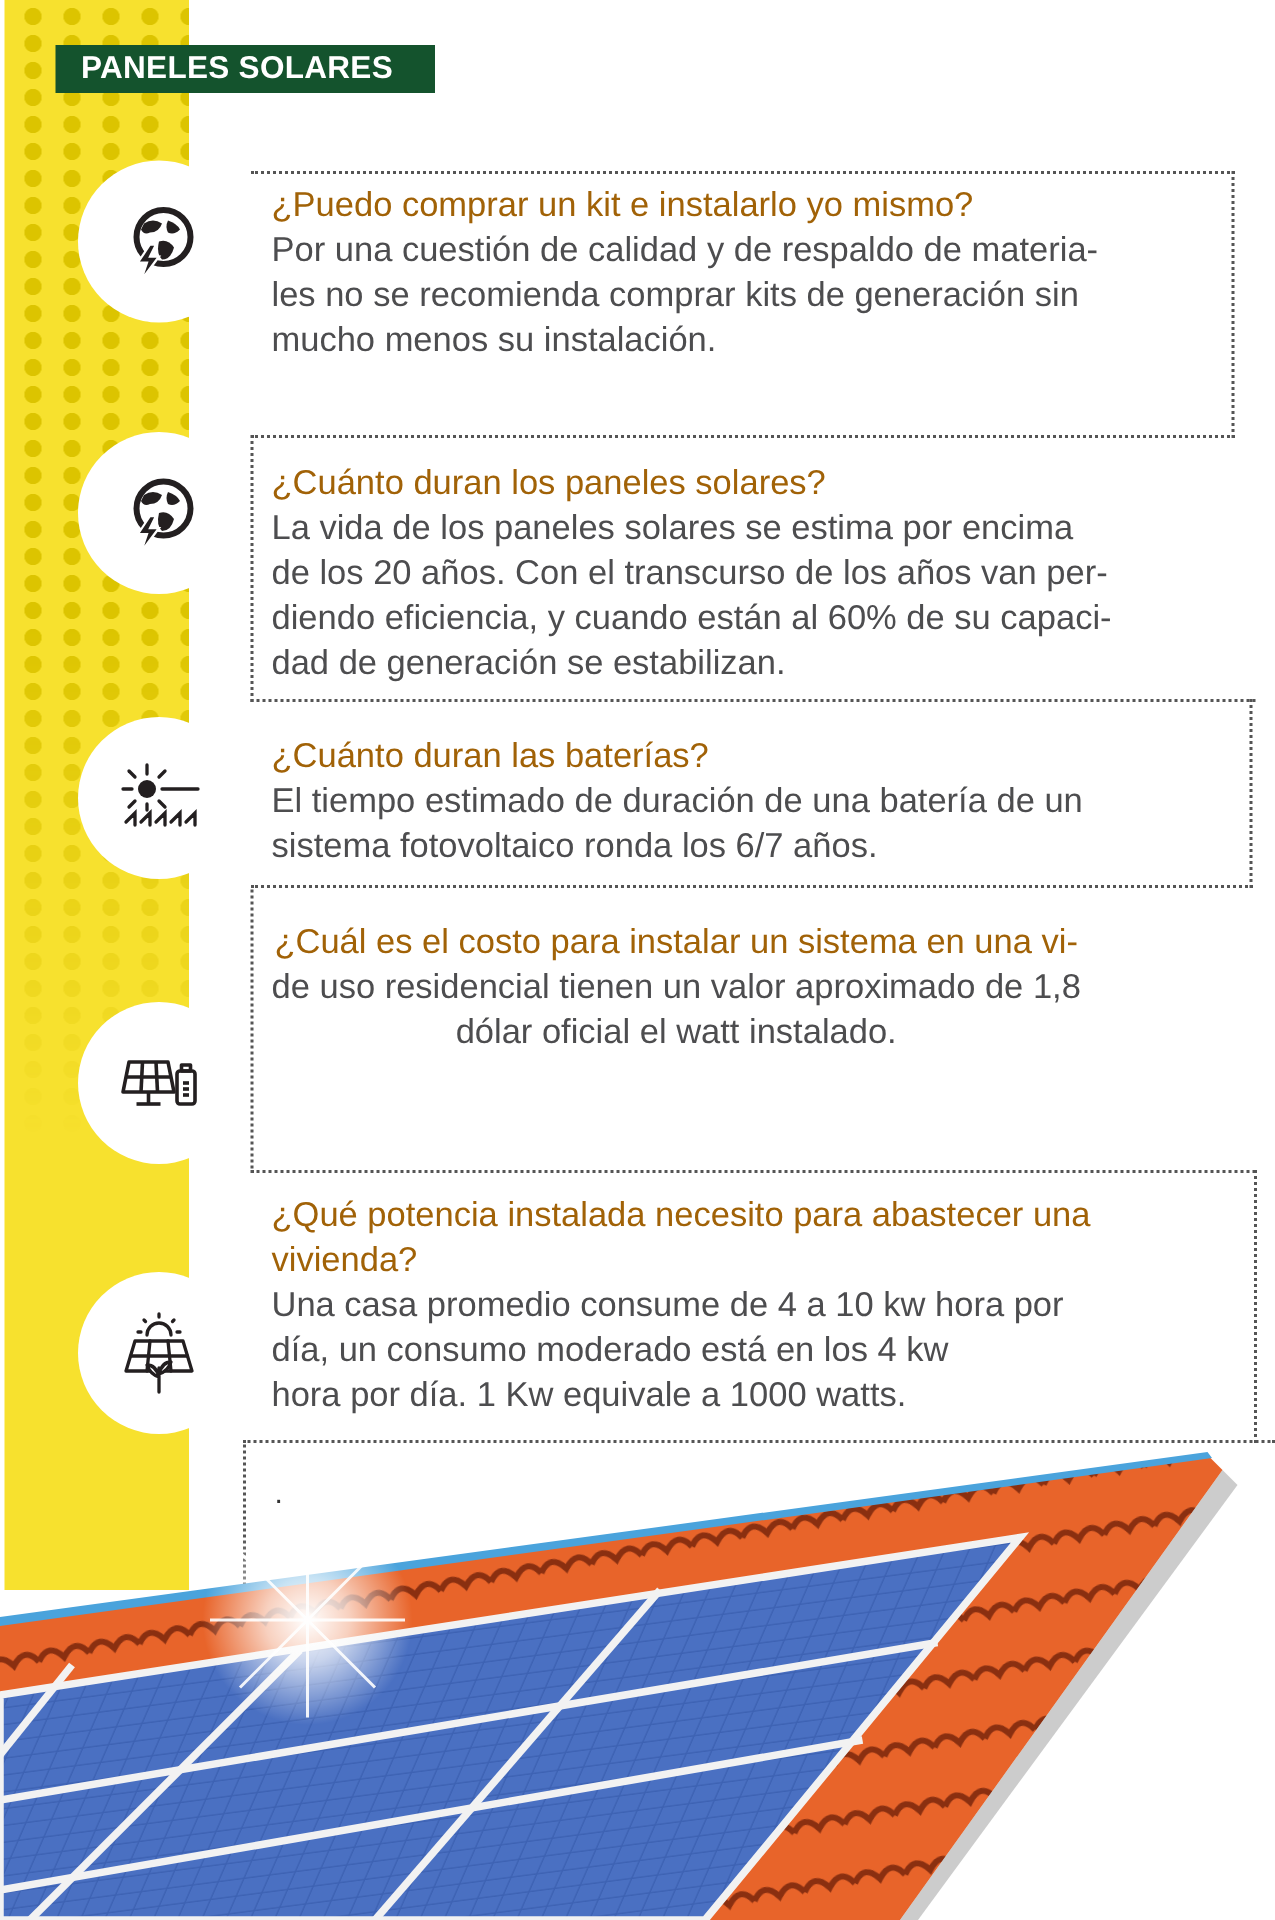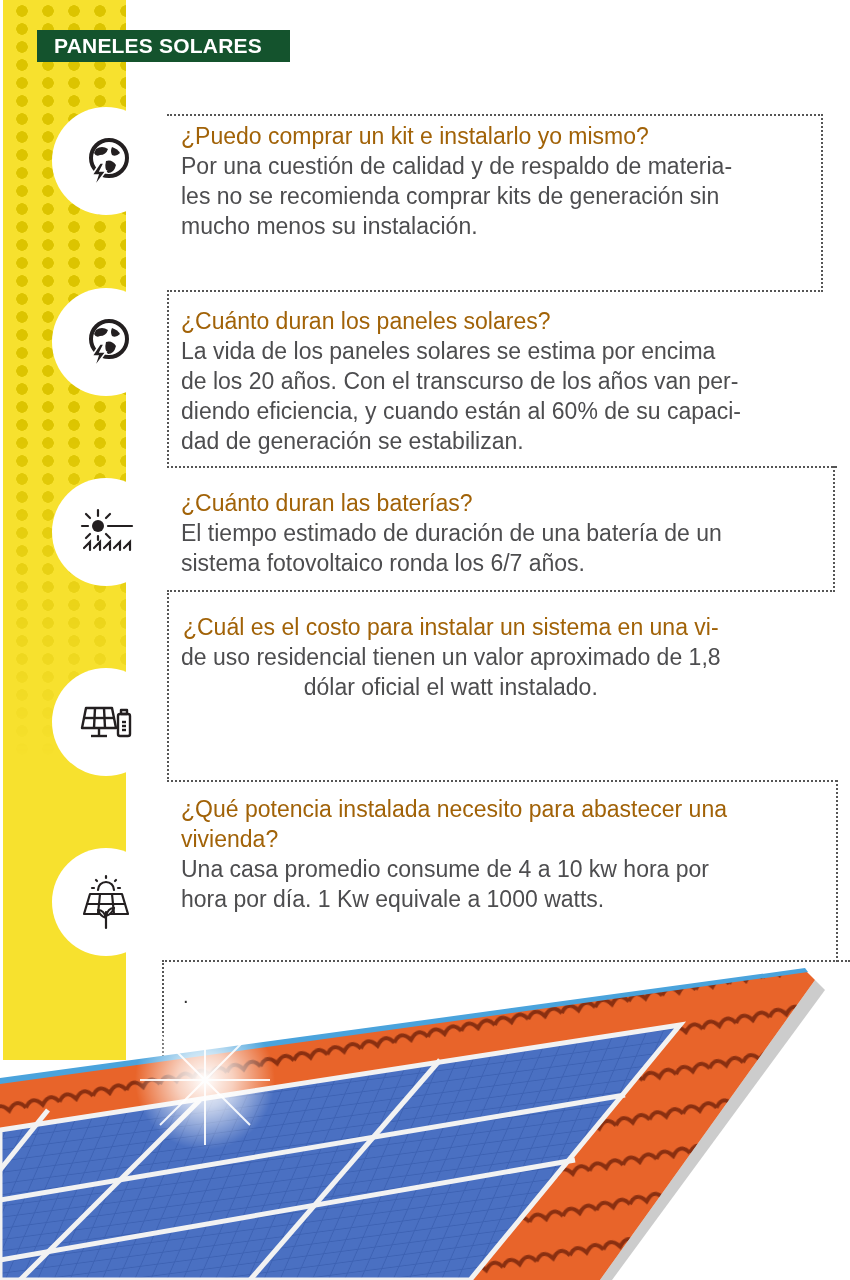--- a/index.html
+++ b/index.html
@@ -158,20 +158,21 @@
 <div class="q" style="top:612px;text-align:center;">
   <span class="qt">¿Cuál es el costo  para instalar un sistema en una vi-</span>
   <span class="at">de uso residencial tienen un valor aproximado de 1,8</span>
   <span class="at">dólar oficial el watt instalado.</span>
 </div>
 
 <div class="q" style="top:794px;">
   <span class="qt">¿Qué potencia instalada necesito para abastecer una</span>
   <span class="qt">vivienda?</span>
   <span class="at">Una casa promedio consume de 4 a 10 kw hora por</span>
+  <span class="at">día, un consumo moderado está en los 4 kw</span>
   <span class="at">hora por día. 1 Kw equivale a 1000 watts.</span>
 </div>
 
 <div class="dot-mark">.</div>
 
 <svg class="roof" viewBox="0 0 850 320" preserveAspectRatio="none">
   <defs>
     <radialGradient id="glare" cx="0.5" cy="0.5" r="0.5">
       <stop offset="0" stop-color="#ffffff" stop-opacity="1"></stop>
       <stop offset="0.4" stop-color="#ffffff" stop-opacity="0.7"></stop>

